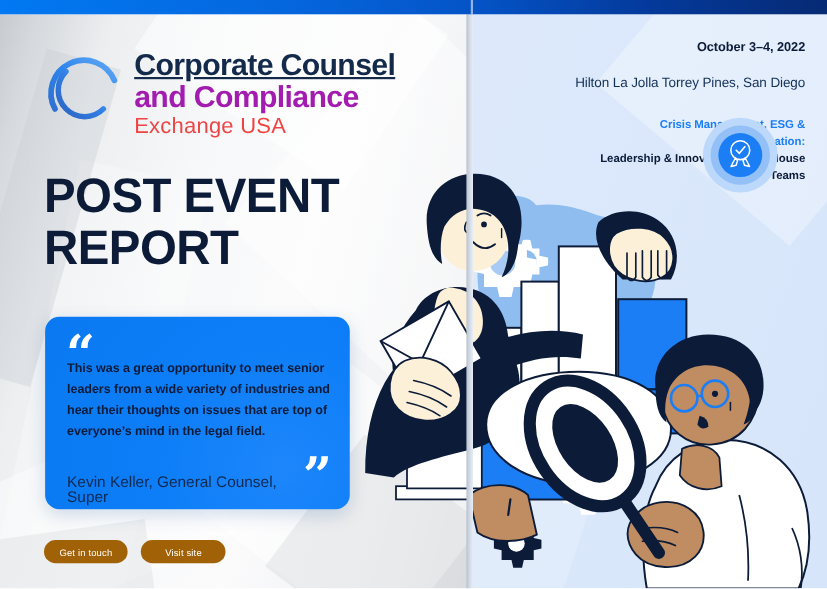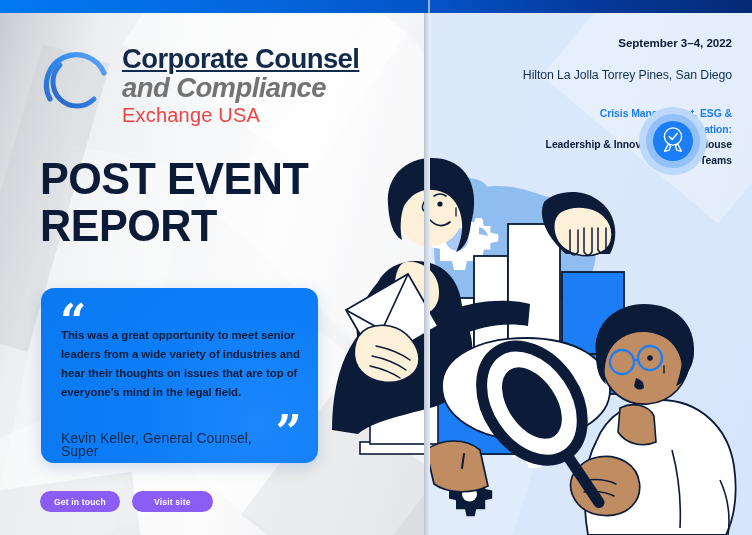--- a/index.html
+++ b/index.html
@@ -60,21 +60,21 @@
     width: 360px; height: 85px;
   }
   .logo-mark { position: absolute; left: 0; top: 3px; width: 76px; height: 76px; }
   .logo-text { position: absolute; left: 84px; top: 0px; }
   .logo-l1 {
     font-size: 27.5px; font-weight: 700; letter-spacing: -0.6px;
     color: #132a4b; line-height: 29px; white-space: nowrap; text-decoration: underline;
   }
   .logo-l2 {
     font-size: 27.5px; font-weight: 700; letter-spacing: -0.6px;
-    color: #737373; line-height: 29px; white-space: nowrap; font-style: italic;
+    color: #a21caf; line-height: 29px; white-space: nowrap;
   }
   .logo-l3 {
     font-size: 20px; font-weight: 400; letter-spacing: .2px;
     color: #ef4444; line-height: 24px; white-space: nowrap;
     margin-top: 1px;
   }
 
   
   .headline {
     position: absolute; left: 40px; top: 155px;
@@ -123,23 +123,23 @@
   }
 
   
   .cta-row {
     position: absolute; left: 40px; top: 491px;
     display: flex; gap: 12px;
   }
   .cta {
     height: 21px; padding: 0 14px;
     border: none; border-radius: 11px;
-    background: #8b5cf6; color: #ffffff;
+    background: #a16207; color: #ffffff;
     font-family: "Liberation Sans", sans-serif;
-    font-size: 8.6px; font-weight: 700; letter-spacing: .15px;
+    font-size: 8.6px; font-weight: 400; letter-spacing: .15px;
     display: flex; align-items: center; justify-content: center;
     cursor: pointer; white-space: nowrap;
   }
   .cta-2 { padding: 0 22px; }
 
   
   .right-panel {
     position: absolute; left: 429px; top: 13px;
     width: 323px; height: 522px;
     background: linear-gradient(110deg,#dde9fb 0%, #dbe8fb 40%, #d6e5fa 100%);
@@ -245,21 +245,21 @@
     <div class="quote-text">This was a great opportunity to meet senior leaders from a wide variety of industries and hear their thoughts on issues that are top of everyone’s mind in the legal field.</div>
     <div class="quote-attr">Kevin Keller, General Counsel, Super</div>
     <div class="qmark-close">”</div>
   </div>
 
   <div class="cta-row">
     <button class="cta">Get in touch</button>
     <button class="cta cta-2">Visit site</button>
   </div>
 
-  <div class="event-date">September 3–4, 2022</div>
+  <div class="event-date">October 3–4, 2022</div>
   <div class="event-venue">Hilton La Jolla Torrey Pines, San Diego</div>
   <div class="theme-block">
     <div class="theme-a">Crisis Management, ESG &amp; Digitalization:</div>
     <div class="theme-b">Leadership &amp; Innovation For In-House Teams</div>
   </div>
 
   <div class="badge">
     <svg width="70" height="70" viewBox="0 0 70 70">
       <circle cx="35" cy="35" r="34" fill="#bcd8fb"></circle>
       <circle cx="35" cy="35" r="27" fill="#93c0f7"></circle>

